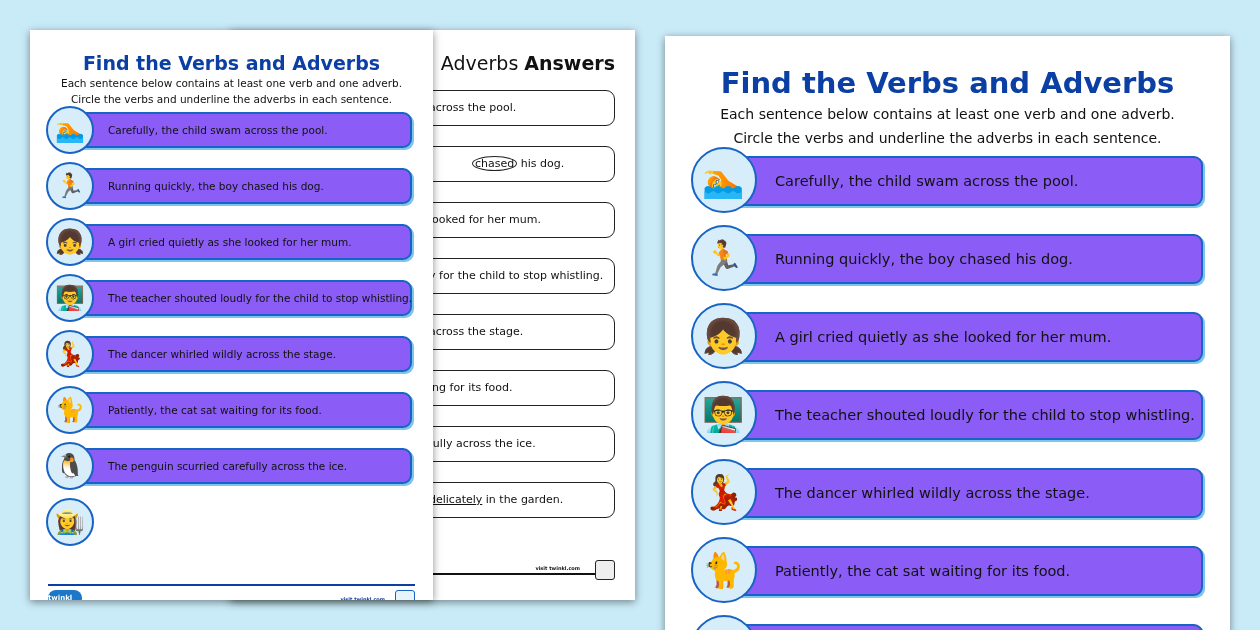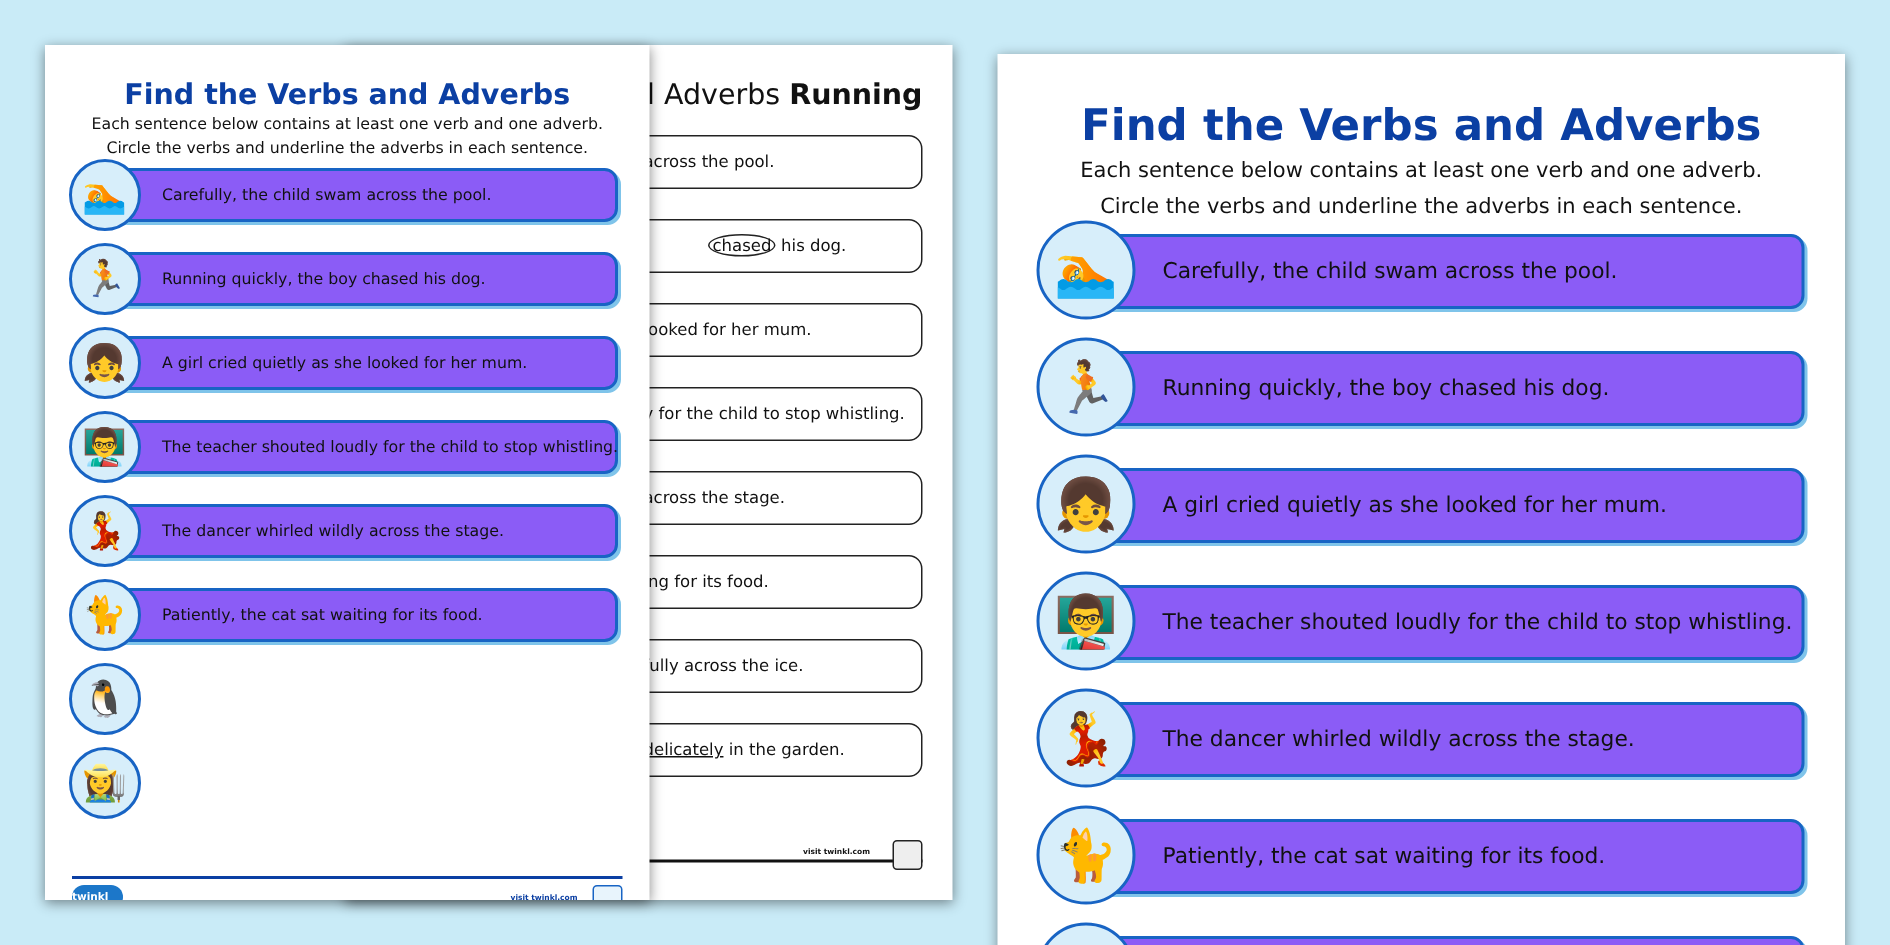--- a/index.html
+++ b/index.html
@@ -37,21 +37,21 @@
   #large .ttl { margin-top: 30px; font-size: 29px; }
   #large .sub { font-size: 14px; line-height: 20px; margin-top: 4px; }
   #large .row { left: 26px; width: 514px; height: 66px; }
   #large .row .box { left: 36px; top: 9px; width: 476px; height: 50px; font-size: 14.5px; line-height: 46px; padding-left: 46px; }
   #large .row .av { left: 0; top: 0; width: 66px; height: 66px; font-size: 34px; }
 </style>
 </head>
 <body>
 
 <div class="sheet" id="answers">
-  <div class="title"><span>l Adverbs</span> <b>Running</b></div>
+  <div class="title"><span>l Adverbs</span> <b>Answers</b></div>
   <div class="abox" style="top:60px"><span>across the pool.</span></div>
   <div class="abox" style="top:116px"><span class="circ">chased</span><span> his dog.</span></div>
   <div class="abox" style="top:172px"><span>looked for her mum.</span></div>
   <div class="abox" style="top:228px"><span>y for the child to stop whistling.</span></div>
   <div class="abox" style="top:284px"><span>across the stage.</span></div>
   <div class="abox" style="top:340px"><span>ing for its food.</span></div>
   <div class="abox" style="top:396px"><span>fully across the ice.</span></div>
   <div class="abox" style="top:452px"><span class="ul">delicately</span><span> in the garden.</span></div>
   <div class="footline"></div>
   <div class="visit">visit twinkl.com</div>
@@ -81,20 +81,21 @@
     </div>
   <div class="row" style="top:300px">
       <div class="box">The dancer whirled wildly across the stage.</div>
       <div class="av">💃</div>
     </div>
   <div class="row" style="top:356px">
       <div class="box">Patiently, the cat sat waiting for its food.</div>
       <div class="av">🐈</div>
     </div>
   <div class="row" style="top:412px">
+      <div class="box">The penguin scurried carefully across the ice.</div>
       <div class="av">🐧</div>
     </div>
   <div class="row" style="top:468px">
       <div class="av">👩‍🌾</div>
     </div>
 
   <div class="footline"></div>
   <div class="logo">twinkl</div>
   <div class="visit">visit twinkl.com</div>
   <div class="badge"></div>

